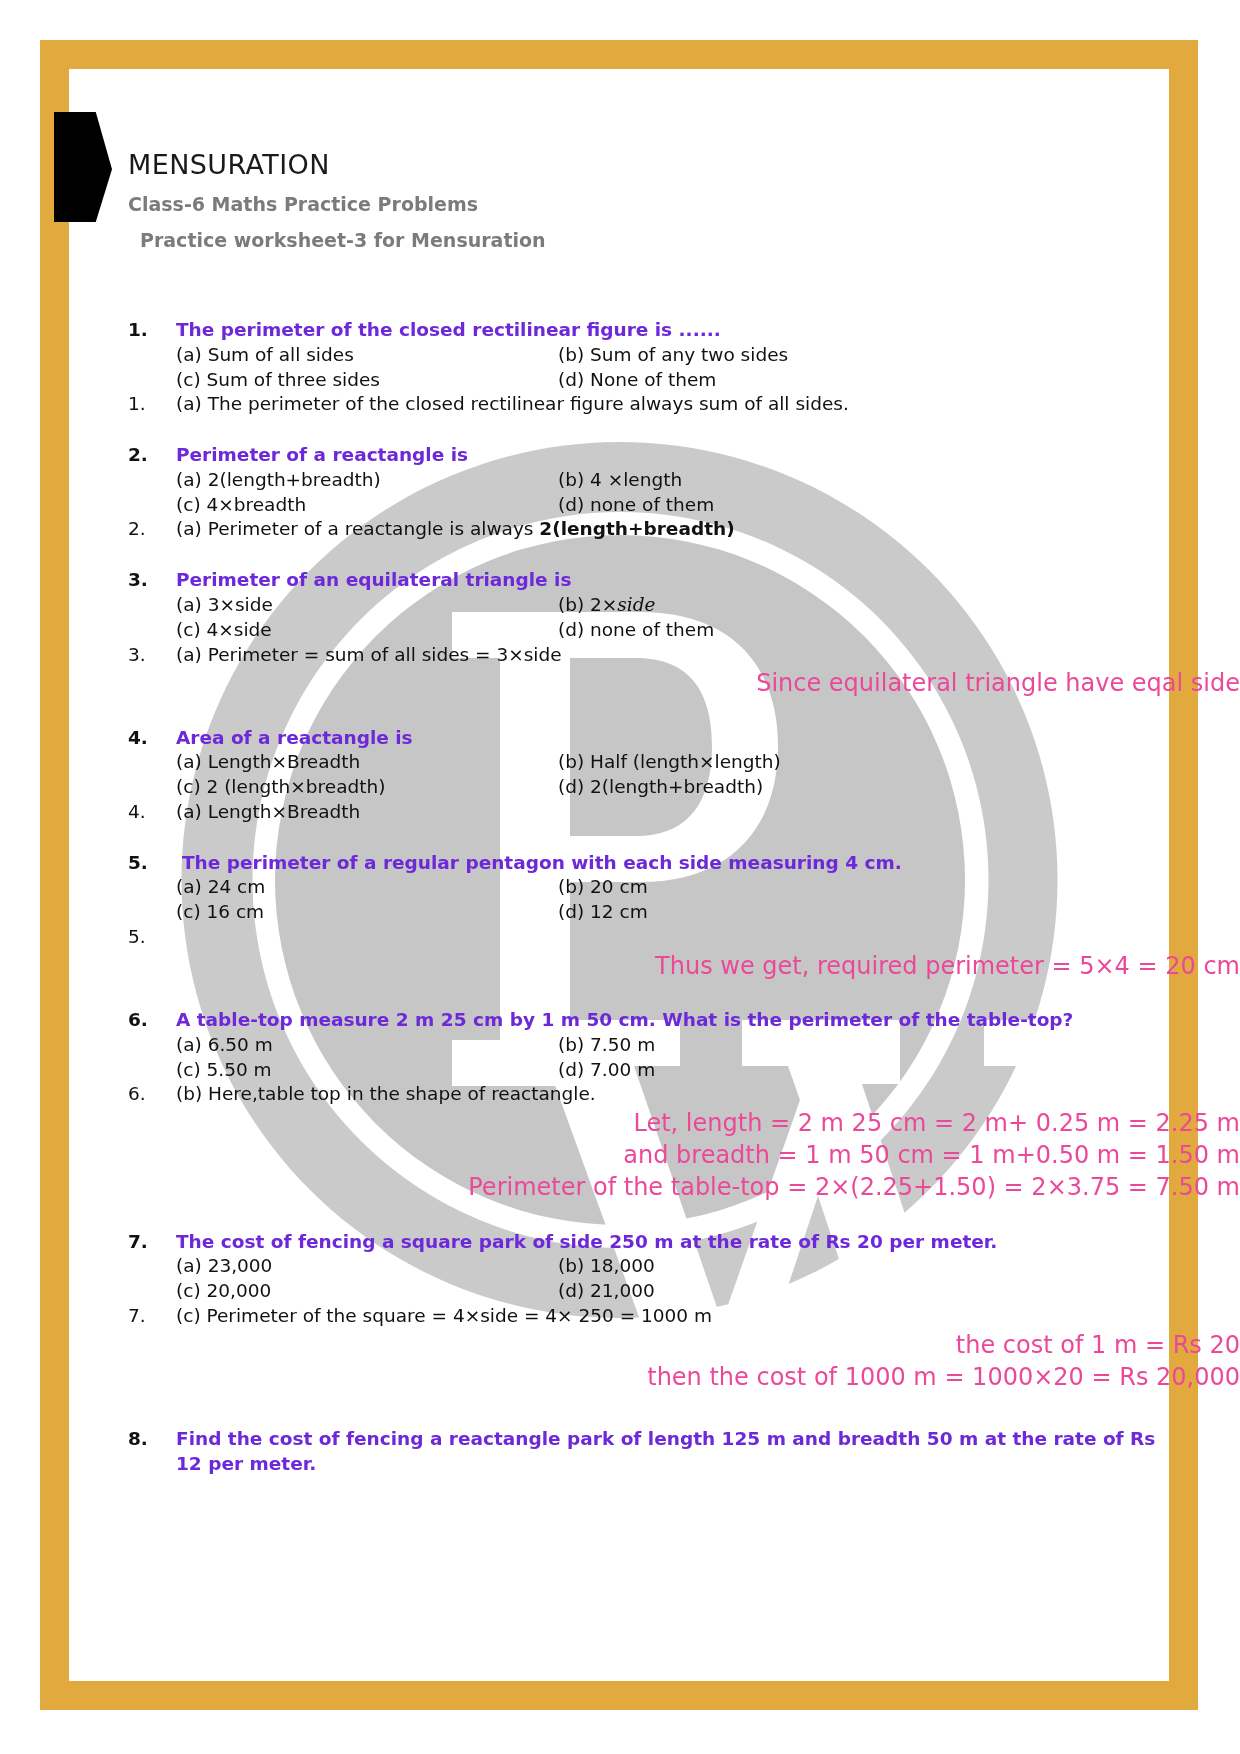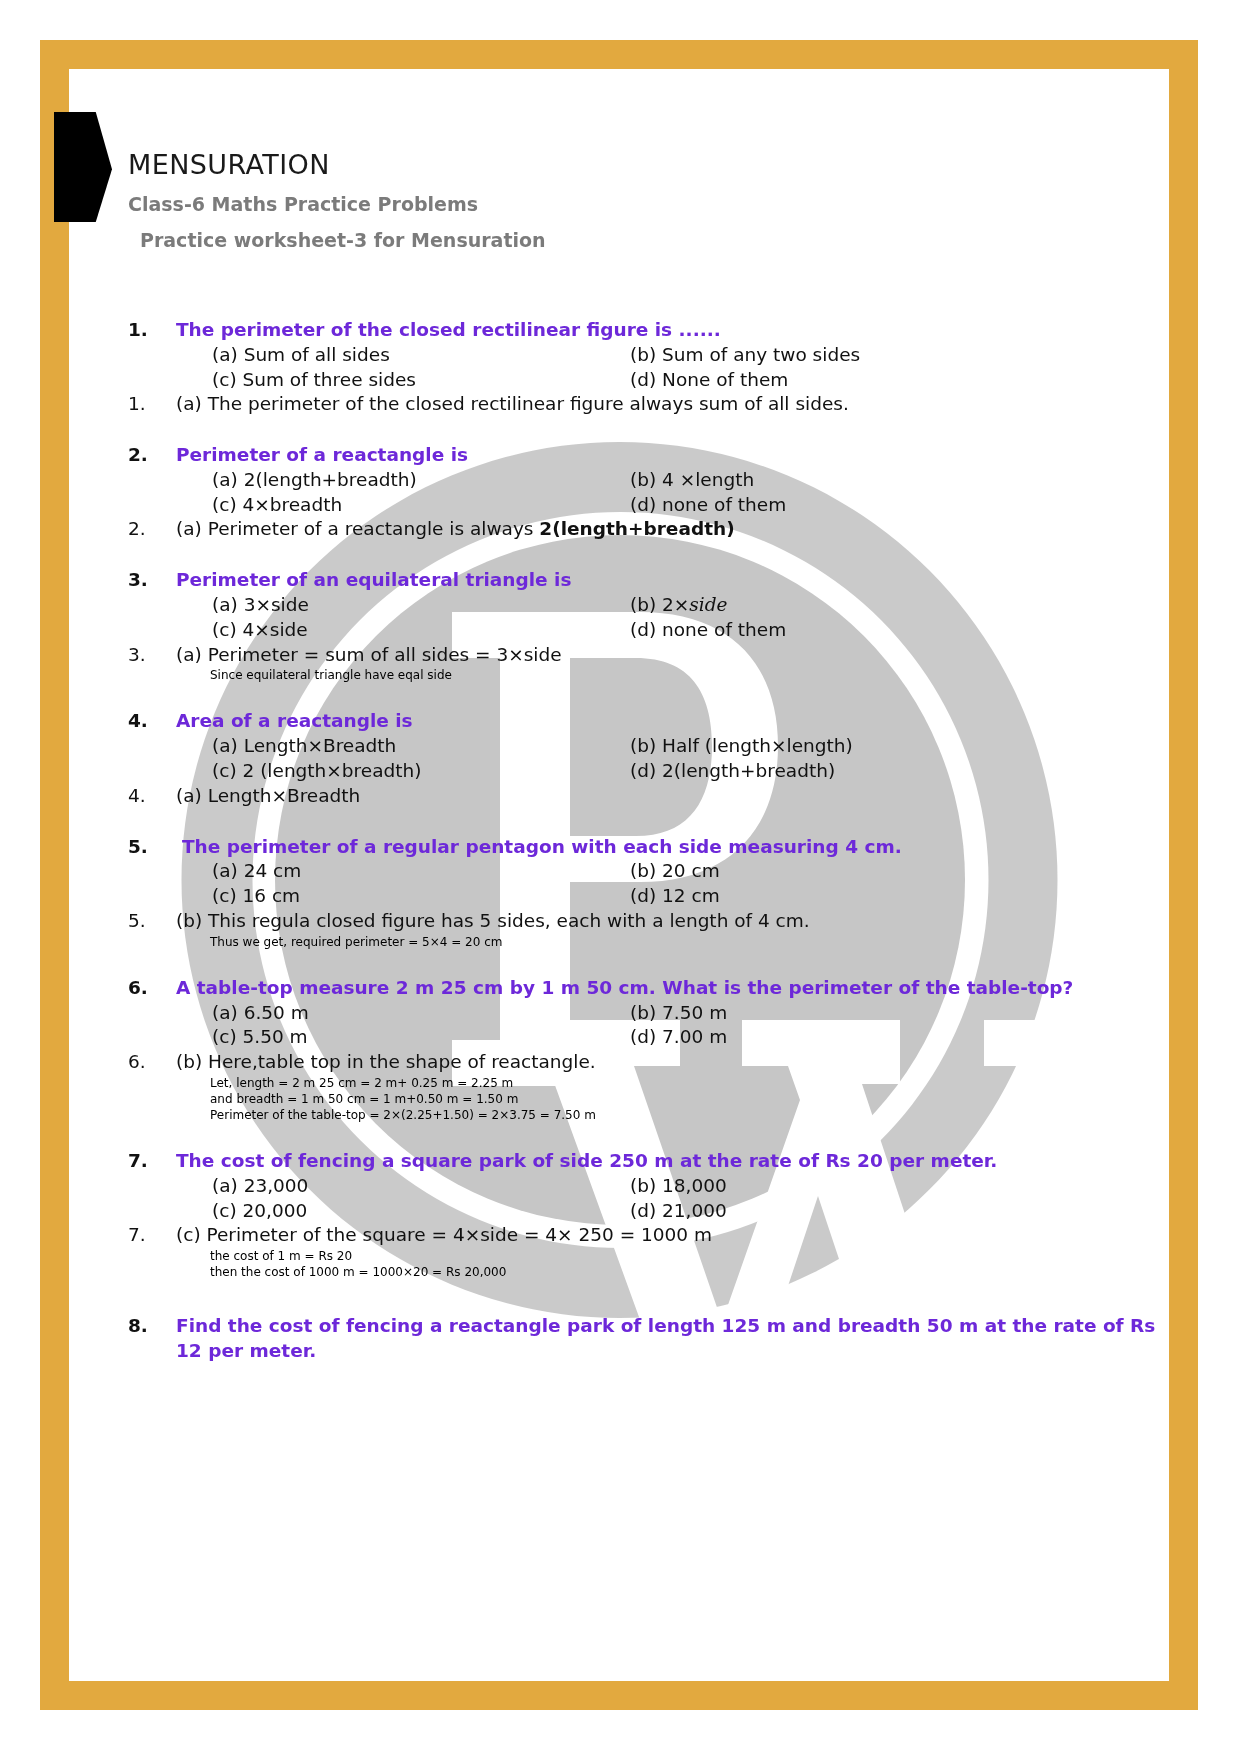--- a/index.html
+++ b/index.html
@@ -125,21 +125,20 @@
     font-size: 18.5px;
     font-weight: bold;
     color: #6d28d9;
     padding-right: 72px;
   }
   .qtext.indent-extra { text-indent: 6px; }
 
   .opt-row {
     display: flex;
     line-height: 1.34;
-    gap: 36px;
   }
   .opt-row .num { visibility: hidden; }
   .opt-left {
     flex: 0 0 382px;
     font-size: 18.5px;
     color: #111111;
   }
   .opt-right {
     flex: 1;
     font-size: 18.5px;
@@ -148,23 +147,24 @@
 
   .ans-text {
     flex: 1;
     font-size: 18.5px;
     color: #111111;
     padding-right: 68px;
   }
   .ans-text b { font-weight: bold; }
   .cont-line {
     flex: 1;
-    font-size: 12px;
-    color: #000000;
+    font-size: 24px;
+    color: #ec4899;
     padding-left: 34px;
+    text-align: right;
   }
   .ital { font-family: "DejaVu Serif", serif; font-style: italic; }
 </style>
 </head>
 <body>
 
 <div id="page">
 
   <div class="frame-outer"></div>
 
@@ -345,21 +345,20 @@
           <div class="opt-left">(a) 24 cm</div>
           <div class="opt-right">(b) 20 cm</div>
         </div>
         <div class="opt-row">
           <div class="num"></div>
           <div class="opt-left">(c) 16 cm</div>
           <div class="opt-right">(d) 12 cm</div>
         </div>
         <div class="row">
           <div class="num">5.</div>
-          <div class="ans-text">(b) This regula closed figure has 5 sides, each with a length of 4 cm.</div>
         </div>
         <div class="row">
           <div class="num"></div>
           <div class="cont-line">Thus we get, required perimeter = 5×4 = 20 cm</div>
         </div>
       </div>
 
       <div class="qblock">
         <div class="row">
           <div class="num bold">6.</div>

